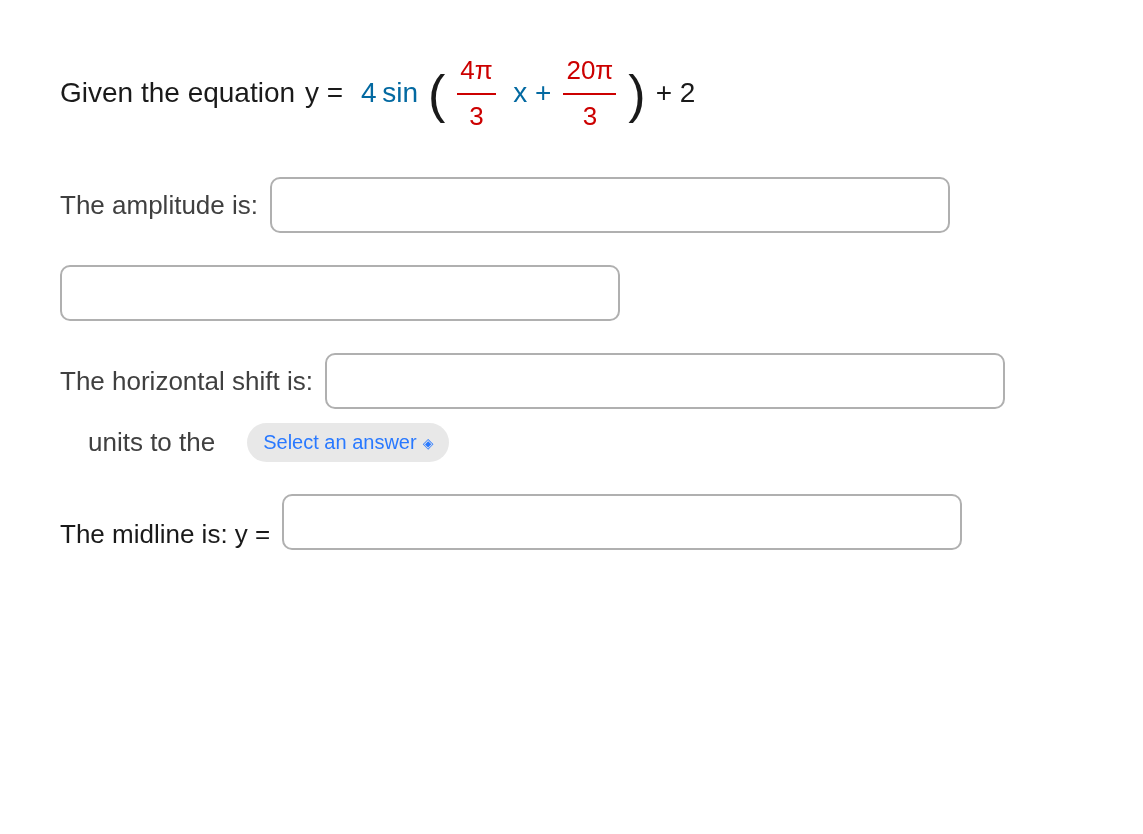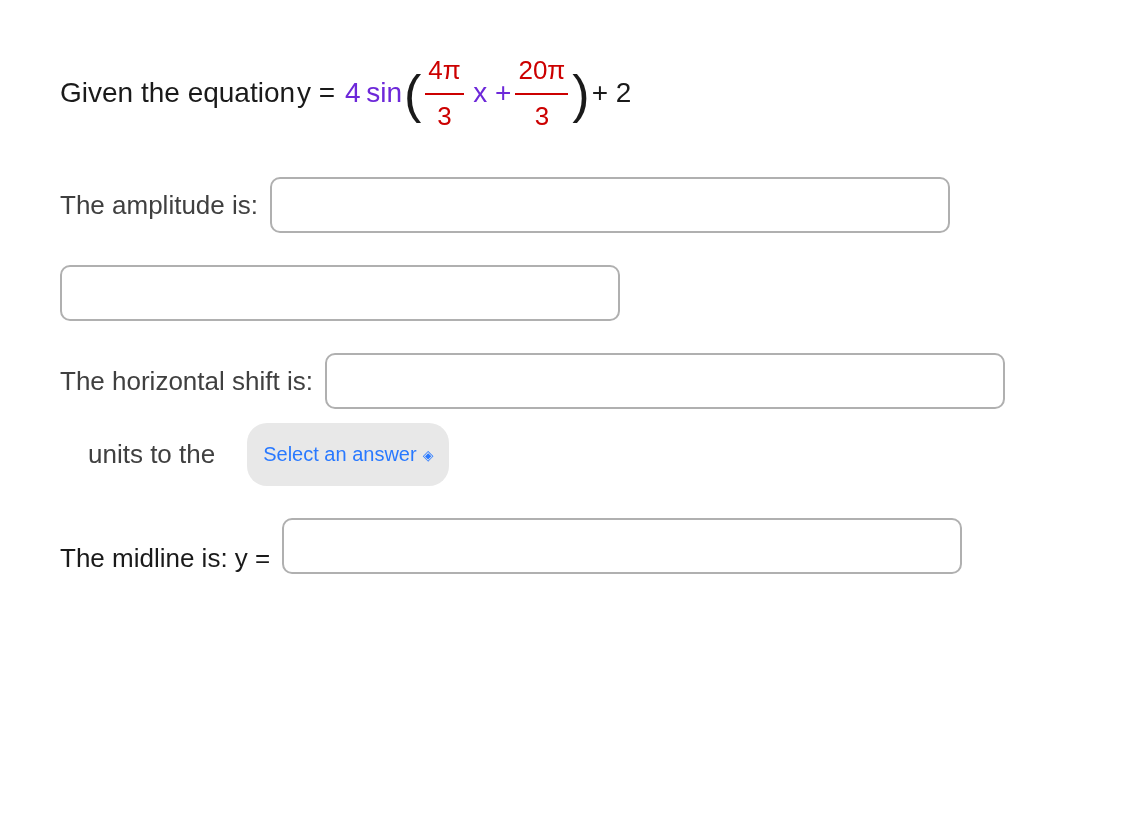--- a/index.html
+++ b/index.html
@@ -21,21 +21,21 @@
       padding: 50px 60px;
     }
 
     .equation-section {
       margin-bottom: 40px;
       font-size: 28px;
       line-height: 1.6;
       display: flex;
       align-items: center;
       flex-wrap: wrap;
-      gap: 2px;
+      gap: 10px;
     }
 
     .equation-math {
       display: inline-flex;
       align-items: center;
       font-size: 28px;
       color: #cc0000;
       gap: 4px;
     }
 
@@ -58,21 +58,21 @@
       padding: 1px 3px 0;
       font-size: 26px;
       color: #cc0000;
     }
 
     .eq-black {
       color: #1a1a1a;
     }
 
     .eq-red {
-      color: #6d28d9;
+      color: #0369a1;
     }
 
     .row {
       display: flex;
       align-items: center;
       margin-bottom: 32px;
     }
 
     .row-label {
       font-size: 26px;
@@ -98,21 +98,21 @@
       max-width: 560px;
     }
 
     .select-answer-btn {
       display: inline-flex;
       align-items: center;
       gap: 6px;
       background: #e8e8e8;
       border: none;
       border-radius: 20px;
-      padding: 20px 16px;
+      padding: 8px 16px;
       font-size: 20px;
       color: #2979ff;
       cursor: pointer;
       white-space: nowrap;
     }
 
     .select-answer-btn .chevron {
       font-size: 14px;
       color: #2979ff;
     }

